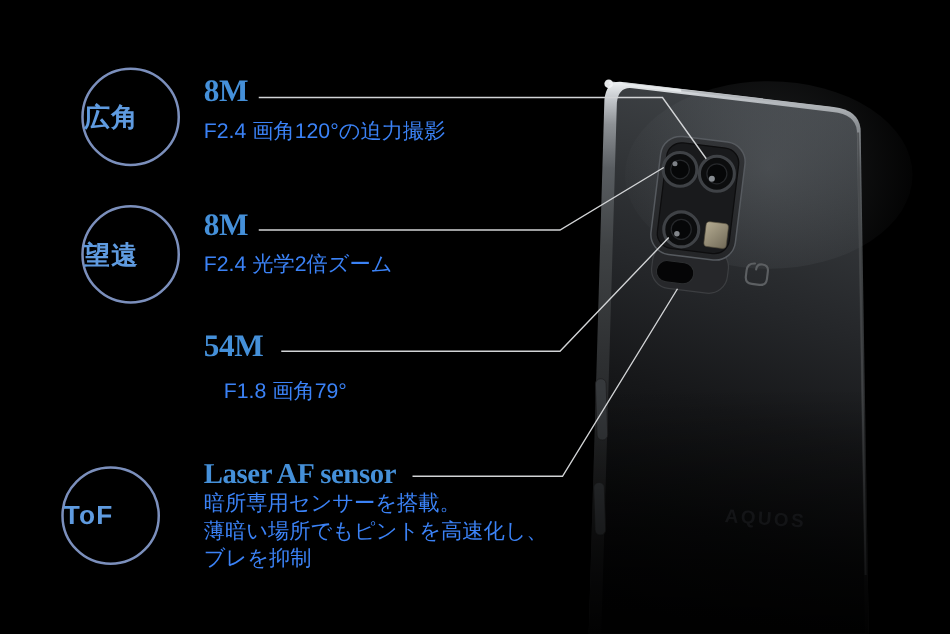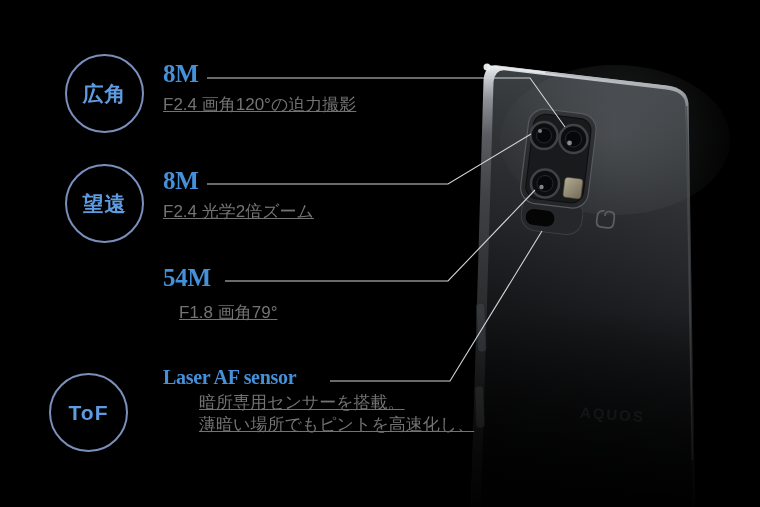--- a/index.html
+++ b/index.html
@@ -4,35 +4,35 @@
 <style>
   html,body{margin:0;padding:0;background:#000;}
   .stage{
     position:relative;width:760px;height:507px;background:#000;overflow:hidden;
     font-family:"Liberation Sans","DejaVu Sans",sans-serif;
   }
   .stage svg{position:absolute;left:0;top:0;z-index:1;}
   .overlay{position:absolute;left:0;top:0;width:100%;height:100%;z-index:2;pointer-events:none;}
   .badge{
     position:absolute;width:75px;height:75px;border:2px solid #7b8fbc;border-radius:50%;
-    display:flex;align-items:center;justify-content:center;
+    display:flex;align-items:center;
   }
   .badge span{color:#5f9be0;font-size:21px;font-weight:bold;letter-spacing:1px;}
   .feature-title{
     position:absolute;left:163px;color:#4590d9;font-weight:bold;font-size:25px;
     letter-spacing:-0.3px;white-space:nowrap;font-family:Liberation Serif, serif;
   }
-  .feature-title.small{font-size:20px;}
+  .feature-title.small{font-size:23px;}
   .feature-desc{
-    position:absolute;left:163px;color:#737373;font-size:17px;line-height:22px;white-space:nowrap;text-decoration:underline;
+    position:absolute;left:163px;color:#3b82f6;font-size:17px;line-height:22px;white-space:nowrap;
   }
   .b1{left:65px;top:54px;}  .t1{top:60px;}  .d1{top:94px;}
   .b2{left:65px;top:164px;} .t2{top:167px;} .d2{top:201px;}
   .b3{left:65px;top:270px;} .t3{top:264px;} .d3{top:302px;margin-left:16px;}
-  .b4{left:49px;top:373px;} .t4{top:366px;} .d4{top:392px;margin-left:36px;}
+  .b4{left:49px;top:373px;} .t4{top:366px;} .d4{top:392px;}
 </style>
 </head>
 <body>
 
 <div class="stage">
 
   <svg width="760" height="507" viewBox="0 0 760 507">
     <defs>
       <linearGradient id="gradFrame" gradientUnits="userSpaceOnUse" x1="0" y1="64" x2="0" y2="507">
         <stop offset="0" stop-color="#f2f4f5"></stop>
@@ -143,16 +143,17 @@
       <div>F1.8 画角79°</div>
     </div>
 
     <div class="badge b4">
       <span>ToF</span>
     </div>
     <div class="feature-title small t4">Laser AF sensor</div>
     <div class="feature-desc d4">
       <div>暗所専用センサーを搭載。</div>
       <div>薄暗い場所でもピントを高速化し、</div>
+      <div>ブレを抑制</div>
     </div>
 
   </div>
 </div>
 
 </body></html>

